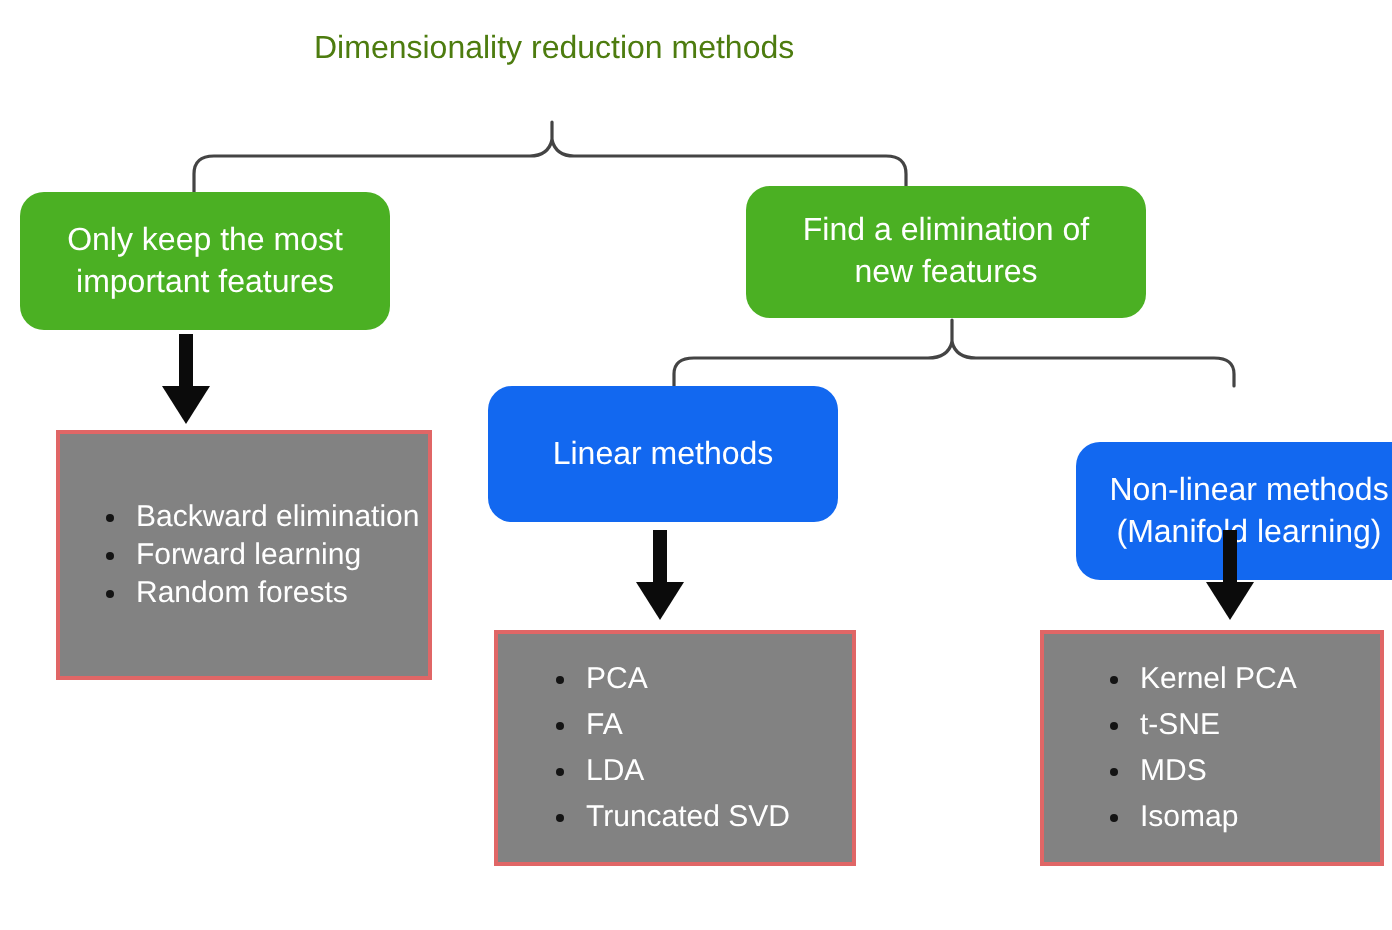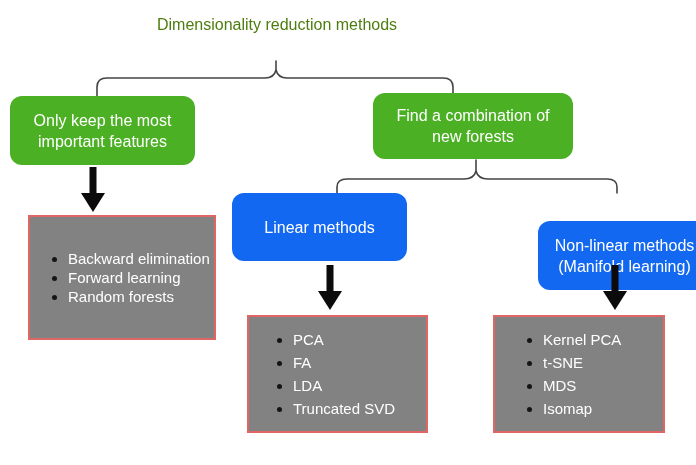--- a/index.html
+++ b/index.html
@@ -17,36 +17,36 @@
   }
   .node {
     position:absolute; display:flex; align-items:center; justify-content:center;
     text-align:center; color:#fff; border-radius:12px;
     font-size:16px; line-height:21px;
   }
   .green { background:var(--green,#4bb023); }
   .blue  { background:var(--blue,#1268f0); }
   .node-fs   { left:10px;  top:96px;  width:185px; height:69px; padding:0 12px; box-sizing:border-box; }
   .node-fe   { left:373px; top:93px;  width:200px; height:66px; padding:0 14px; box-sizing:border-box; }
-  .node-lin  { left:232px; top:193px; width:175px; height:68px; padding:0 10px; box-sizing:border-box;text-align:right; }
+  .node-lin  { left:244px; top:193px; width:175px; height:68px; padding:0 10px; box-sizing:border-box;text-align:right; }
   .node-nonl { left:538px; top:193px; width:173px; height:69px; padding:0 6px;  box-sizing:border-box;margin-top:28px; }
   .arrow { position:absolute; width:26px; height:46px; }
   .arrow svg { display:block; }
   .arrow .ink { fill:var(--arrow,#0b0b0b); }
   .arrow-a { left:80px;  top:167px; }
   .arrow-b { left:317px; top:265px; }
   .arrow-c { left:602px; top:265px; }
   .graybox {
     position:absolute; background:var(--gray,#828282);
     border:2px solid var(--red_border,#e06666);
     box-sizing:border-box; display:flex; align-items:center;
   }
   .gray-left  { left:28px;  top:215px; width:188px; height:125px; }
   .gray-mid   { left:247px; top:315px; width:181px; height:118px; }
-  .gray-right { left:493px; top:315px; width:172px; height:118px; }
+  .gray-right { left:520px; top:315px; width:172px; height:118px; }
   .graybox ul {
     list-style:disc; margin:0; padding-left:38px; color:#fff;
     font-size:15px;
   }
   .gray-left ul  { line-height:19px; }
   .gray-mid ul   { line-height:23px; padding-left:44px; }
   .gray-right ul { line-height:23px; padding-left:48px; }
   .graybox li::marker { color:#141414; }
   .footer {
     position:absolute; left:10px; top:415px; font-style:italic;
@@ -62,21 +62,21 @@
     <path d="M 276 61 L 276 70"></path>
     <path d="M 97 96 L 97 87 Q 97 78 107 78 L 265 78 Q 274 78 276 70 Q 278 78 287 78 L 443 78 Q 453 78 453 87 L 453 94"></path>
     <path d="M 476 160 L 476 171"></path>
     <path d="M 337 193 L 337 187 Q 337 179 347 179 L 464 179 Q 474 179 476 171 Q 478 179 488 179 L 607 179 Q 617 179 617 187 L 617 193"></path>
   </svg>
 
   <div class="title">Dimensionality reduction methods</div>
 
   <div class="node green node-fs">Only keep the most important features</div>
 
-  <div class="node green node-fe">Find a combination of new forests</div>
+  <div class="node green node-fe">Find a elimination of new features</div>
 
   <div class="node blue node-lin">Linear methods</div>
 
   <div class="node blue node-nonl">Non-linear methods (Manifold learning)</div>
 
   <div class="arrow arrow-a">
     <svg width="26" height="46" viewBox="0 0 26 46">
       <rect class="ink" x="9.5" y="0" width="7" height="27"></rect>
       <polygon class="ink" points="1,26 25,26 13,45"></polygon>
     </svg>

